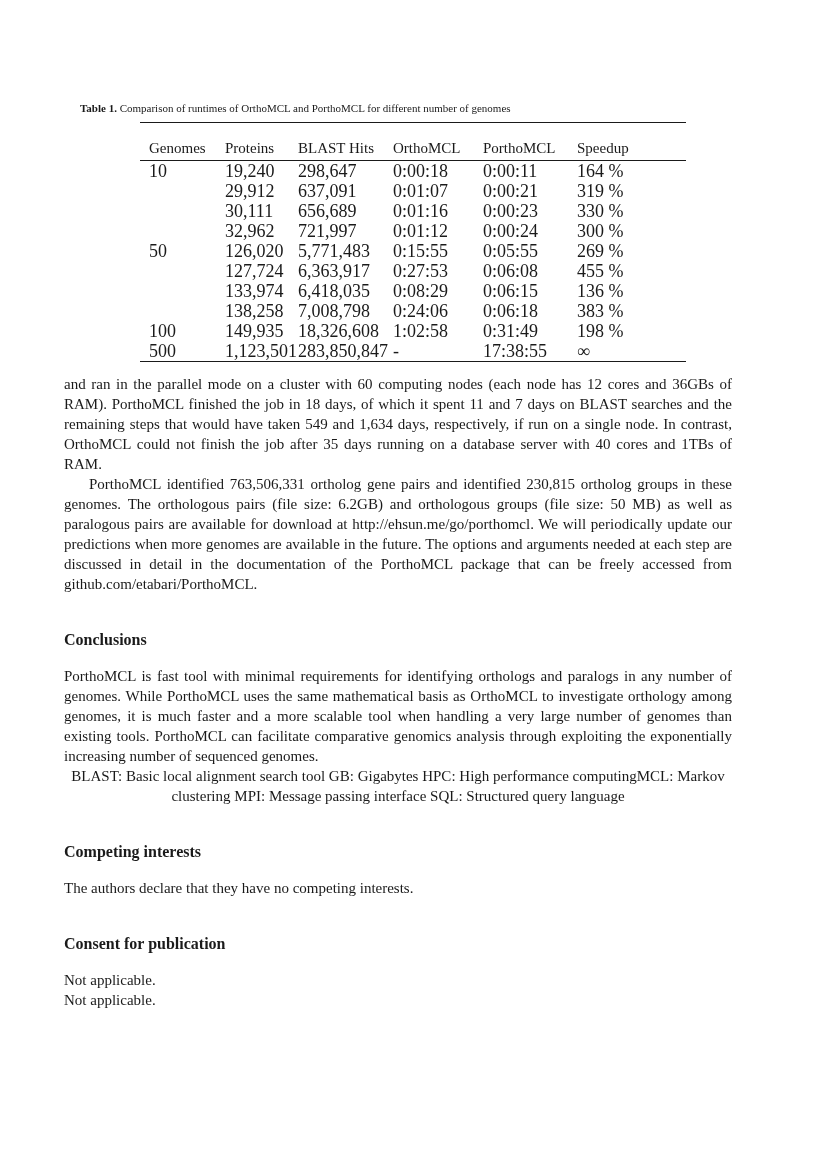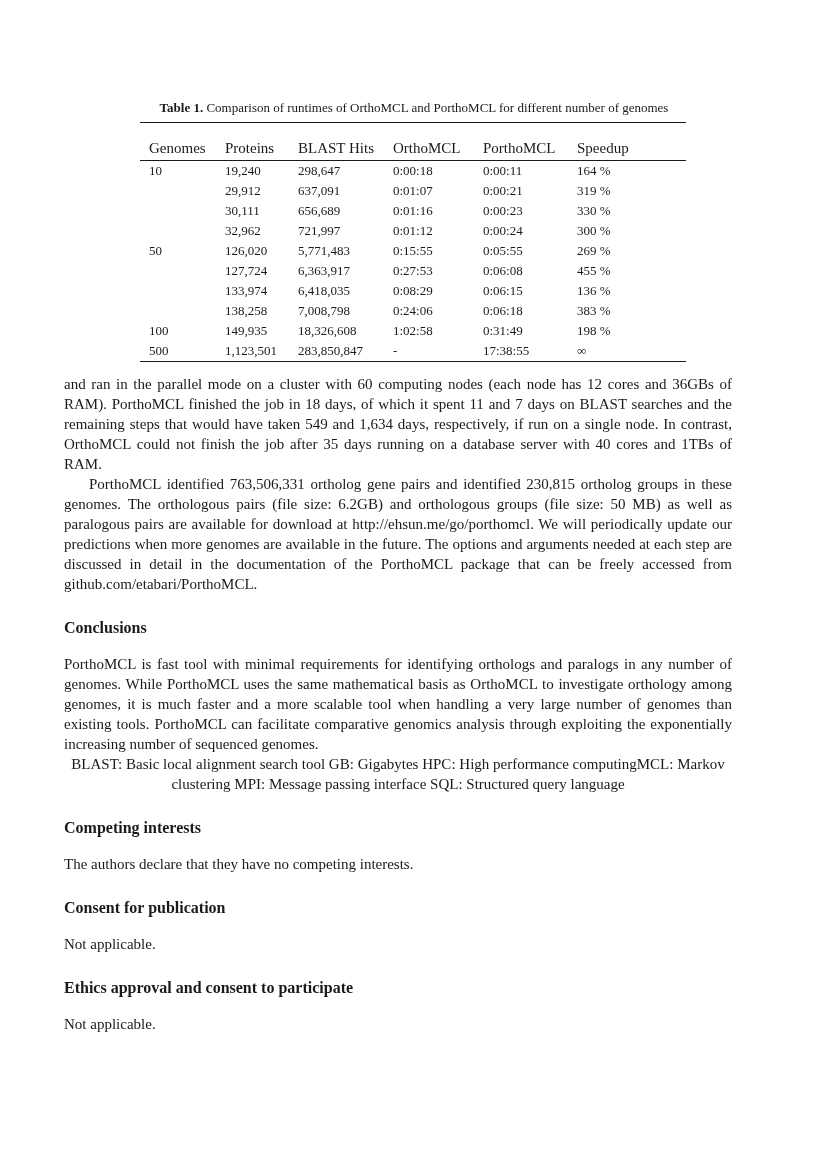--- a/index.html
+++ b/index.html
@@ -21,22 +21,21 @@
   }
 
   
   .table-block {
     position: absolute;
     top: 99px;
     left: 80px;
     width: 668px;
   }
   .table-caption {
-    text-align: center;
-    font-size: 13px;
+    font-size: 11px;
     line-height: 18px;
     white-space: nowrap;
   }
   .table-caption .cap-label { font-weight: bold; }
   table.runtime-table {
     margin-left: 60px;
     margin-top: 5px;
     width: 546px;
     border-collapse: collapse;
     table-layout: fixed;
@@ -48,21 +47,21 @@
   }
   table.runtime-table th {
     font-weight: normal;
     text-align: left;
     padding: 15px 0 2px 0;
     font-size: 15px;
     line-height: 20px;
   }
   table.runtime-table td {
     padding: 0;
-    font-size: 13px;
+    font-size: 18px;
     line-height: 20px;
     height: 20px;
     white-space: nowrap;
     font-family: Liberation Serif, serif;
   }
   table.runtime-table th:first-child,
   table.runtime-table td:first-child {
     padding-left: 9px;
   }
 
@@ -78,21 +77,21 @@
     text-align: justify;
     hyphens: none;
   }
   .para.indent { text-indent: 25px; }
   .para.pre {
     white-space: pre;
     text-align: center;
     overflow: visible;
   }
   h2.section-heading {
-    margin: 24px 0 16px 0;
+    margin: 36px 0 16px 0;
     font-size: 16px;
     line-height: 20px;
     font-weight: bold;
     color: #1a1a1a;
   }
 </style>
 </head>
 <body>
 
 <div class="page">
@@ -215,17 +214,16 @@
 
     <p class="para pre">BLAST: Basic local alignment search tool GB: Gigabytes HPC: High performance computingMCL: Markov
 clustering MPI: Message passing interface SQL: Structured query language</p>
 
     <h2 class="section-heading">Competing interests</h2>
     <p class="para">The authors declare that they have no competing interests.</p>
 
     <h2 class="section-heading">Consent for publication</h2>
     <p class="para">Not applicable.</p>
 
-    <h2 class="section-heading">Ethics approval and consent to participate</h2>
     <p class="para">Not applicable.</p>
   </div>
 
 </div>
 
 </body></html>

